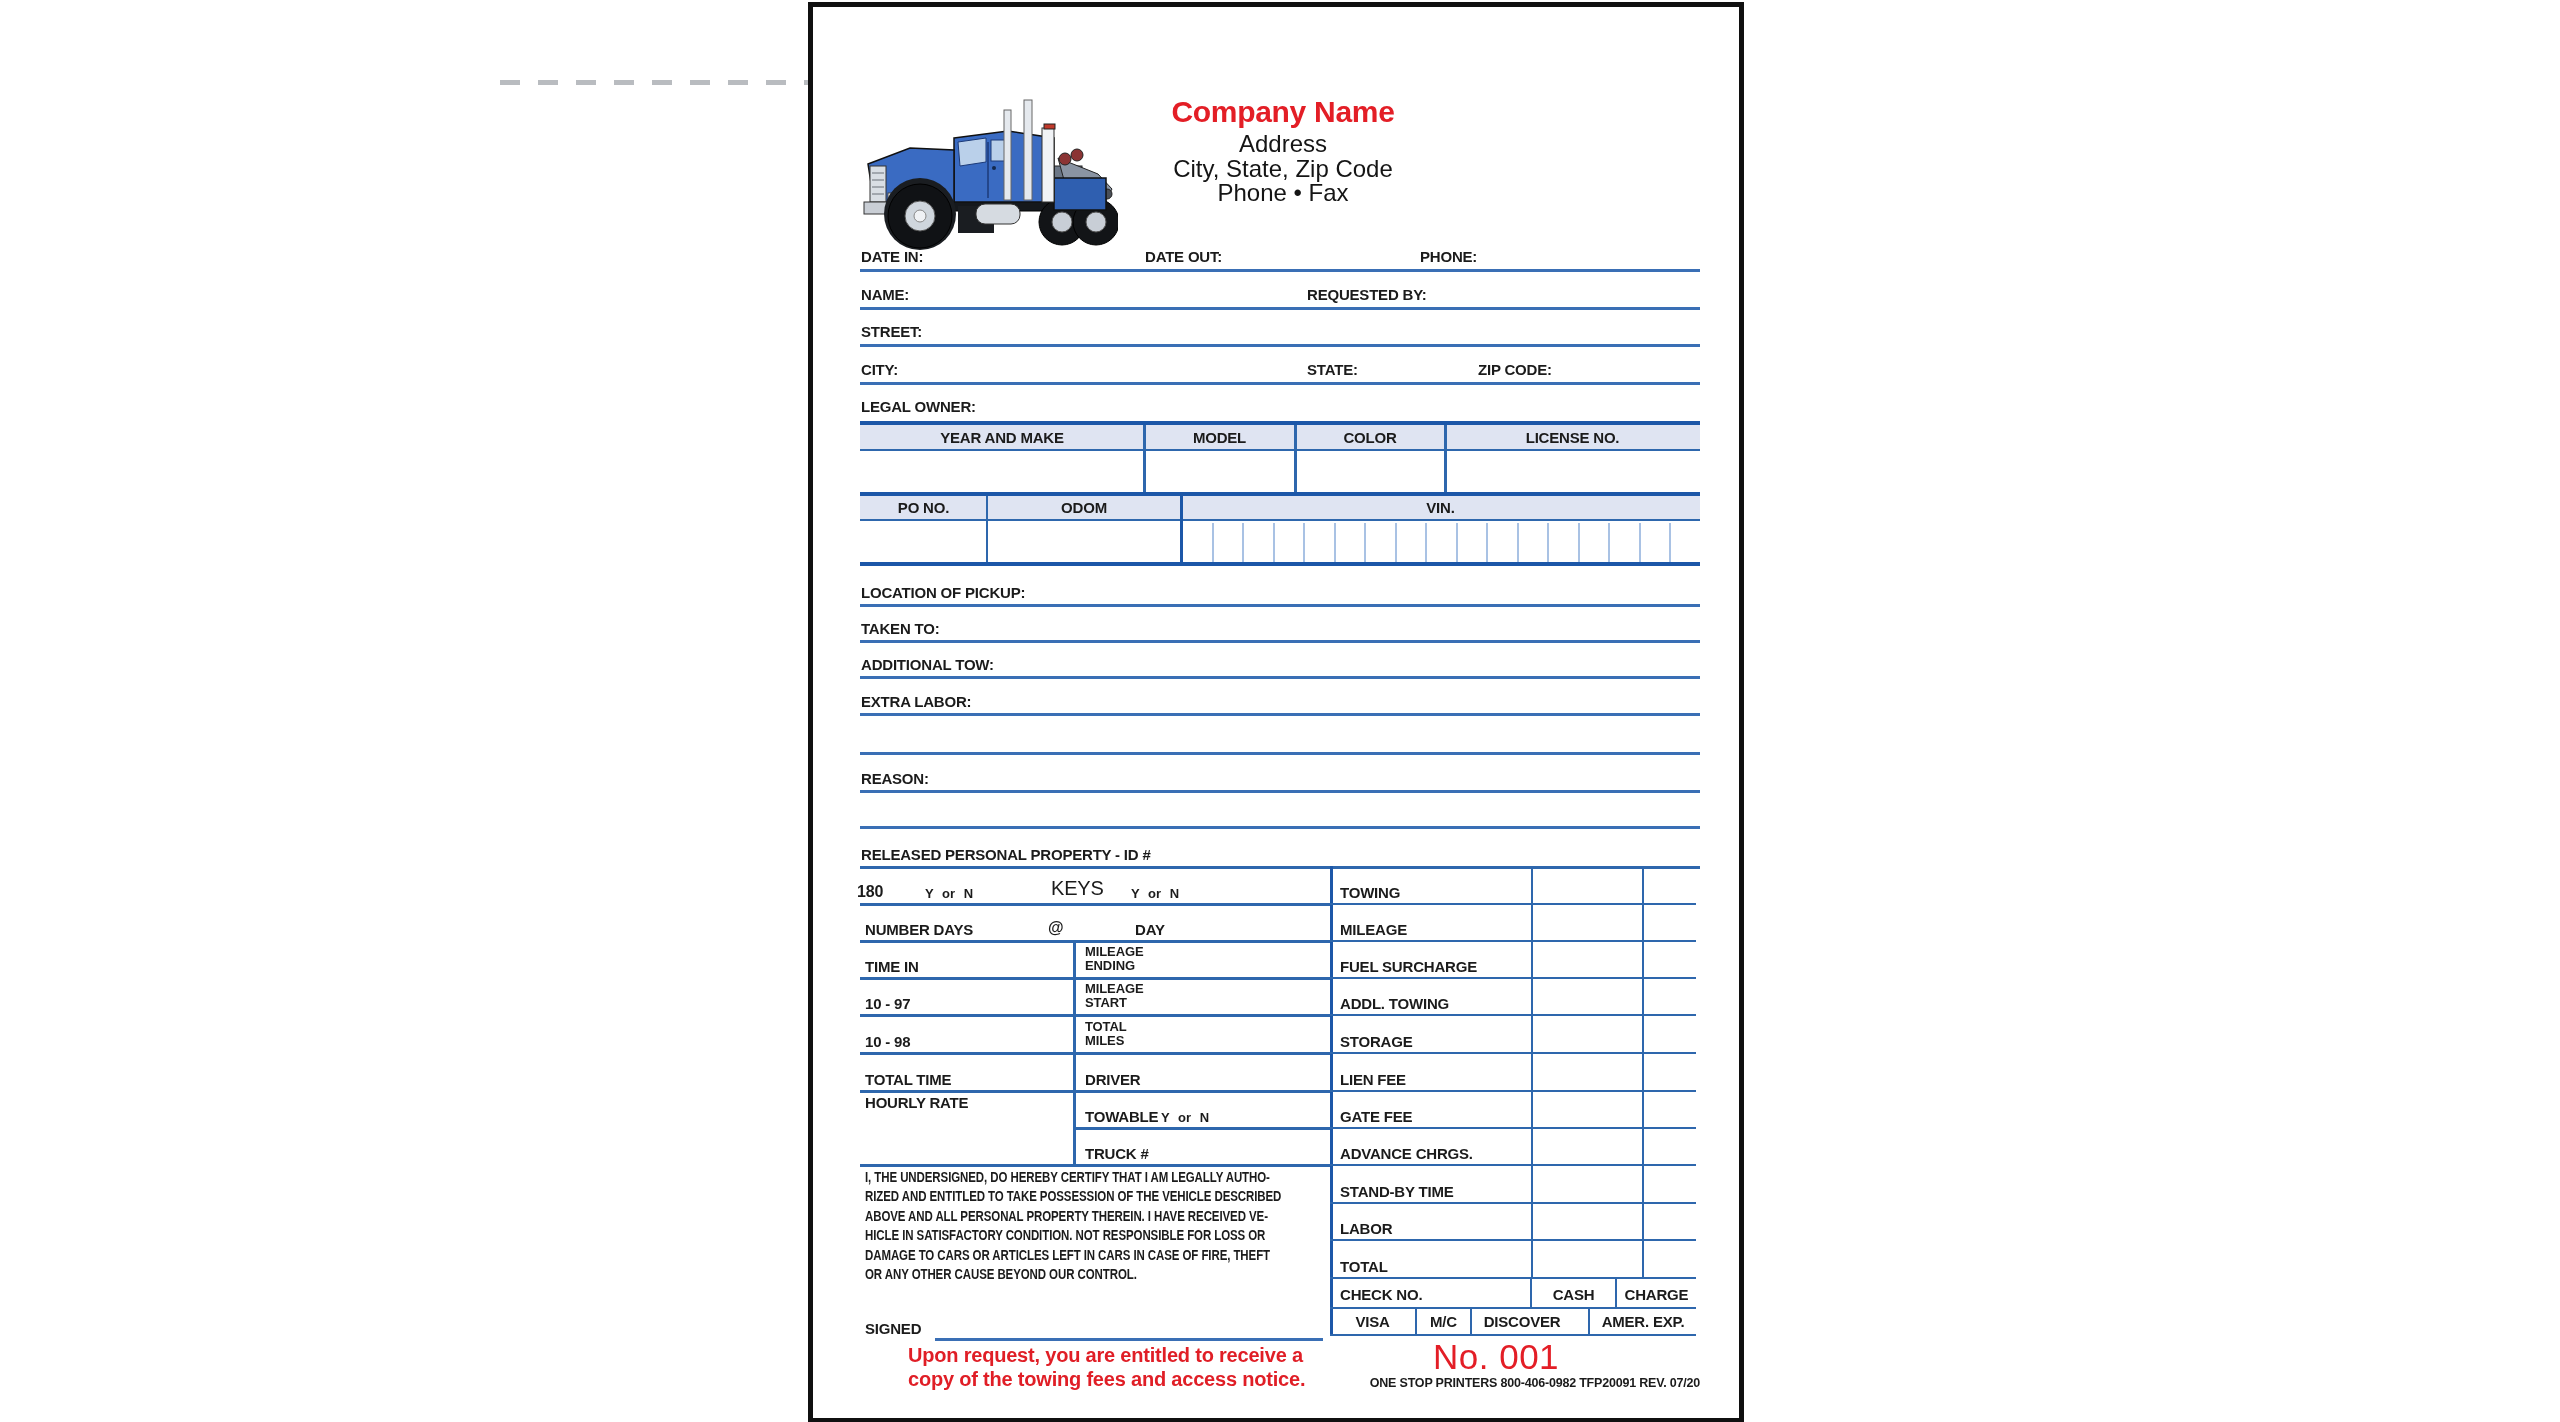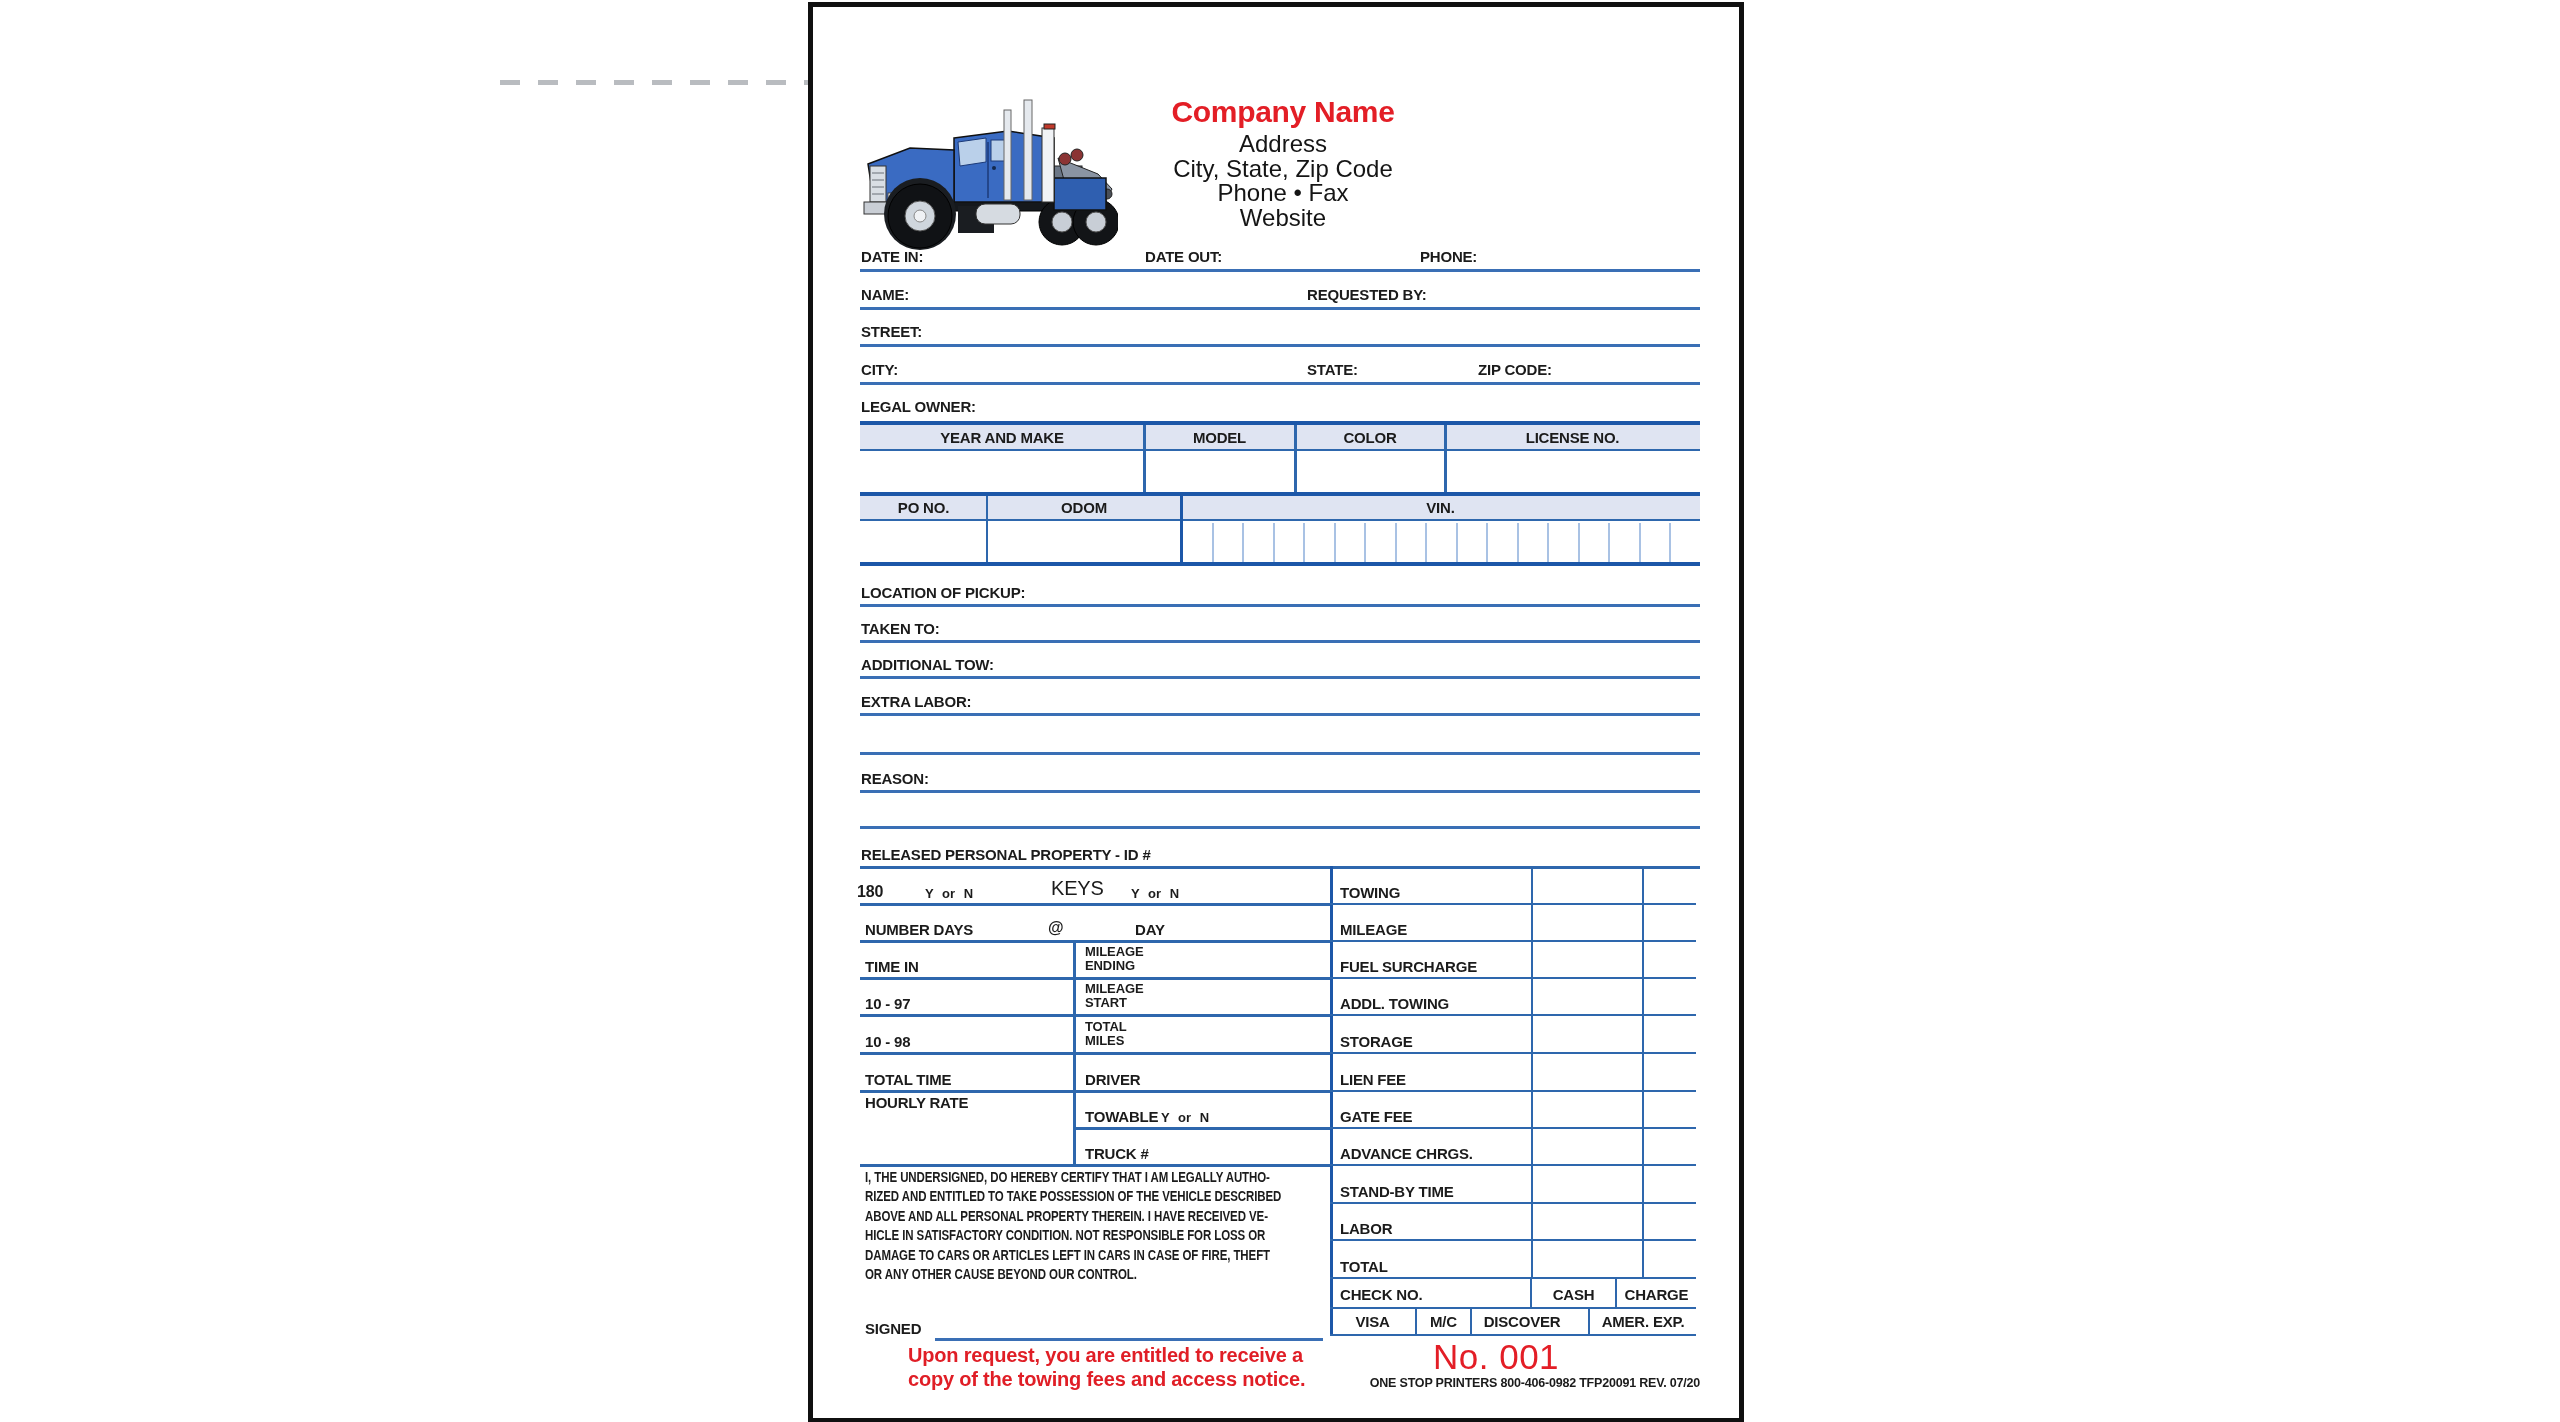--- a/index.html
+++ b/index.html
@@ -87,21 +87,20 @@
       <circle cx="62" cy="118" r="15" fill="#cfd6dd" stroke="#555"></circle>
       <circle cx="62" cy="118" r="6" fill="#f0f2f5" stroke="#888"></circle>
     </svg>
 
     <div class="hdr-company">
       <div class="company-name">Company Name</div>
       <div class="company-lines">
         <div>Address</div>
         <div>City, State, Zip Code</div>
         <div>Phone • Fax</div>
-        <div>Website</div>
       </div>
     </div>
 
     <span class="lbl" style="left:48px;top:241px;">DATE IN:</span>
     <span class="lbl" style="left:332px;top:241px;">DATE OUT:</span>
     <span class="lbl" style="left:607px;top:241px;">PHONE:</span>
     <div class="ul" style="left:47px;top:262px;width:840px;"></div>
 
     <span class="lbl" style="left:48px;top:279px;">NAME:</span>
     <span class="lbl" style="left:494px;top:279px;">REQUESTED BY:</span>

